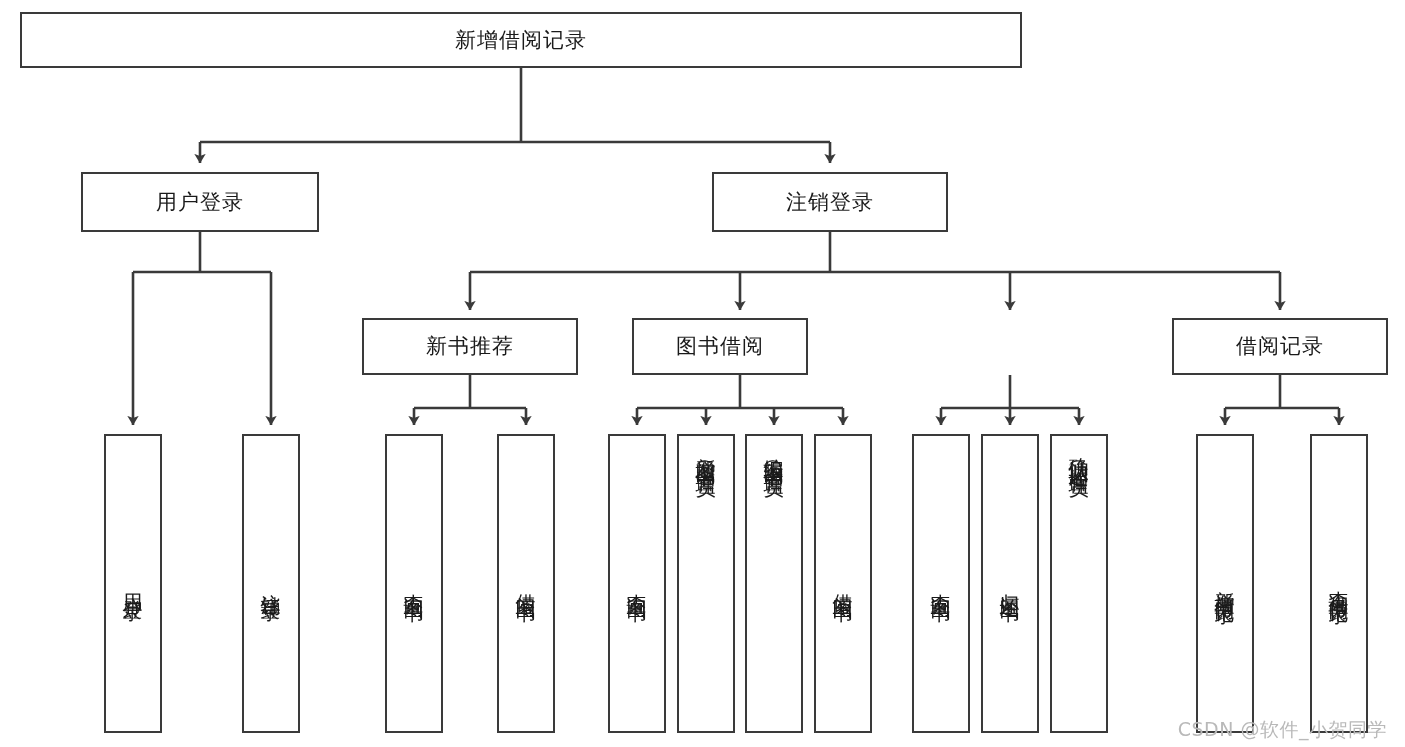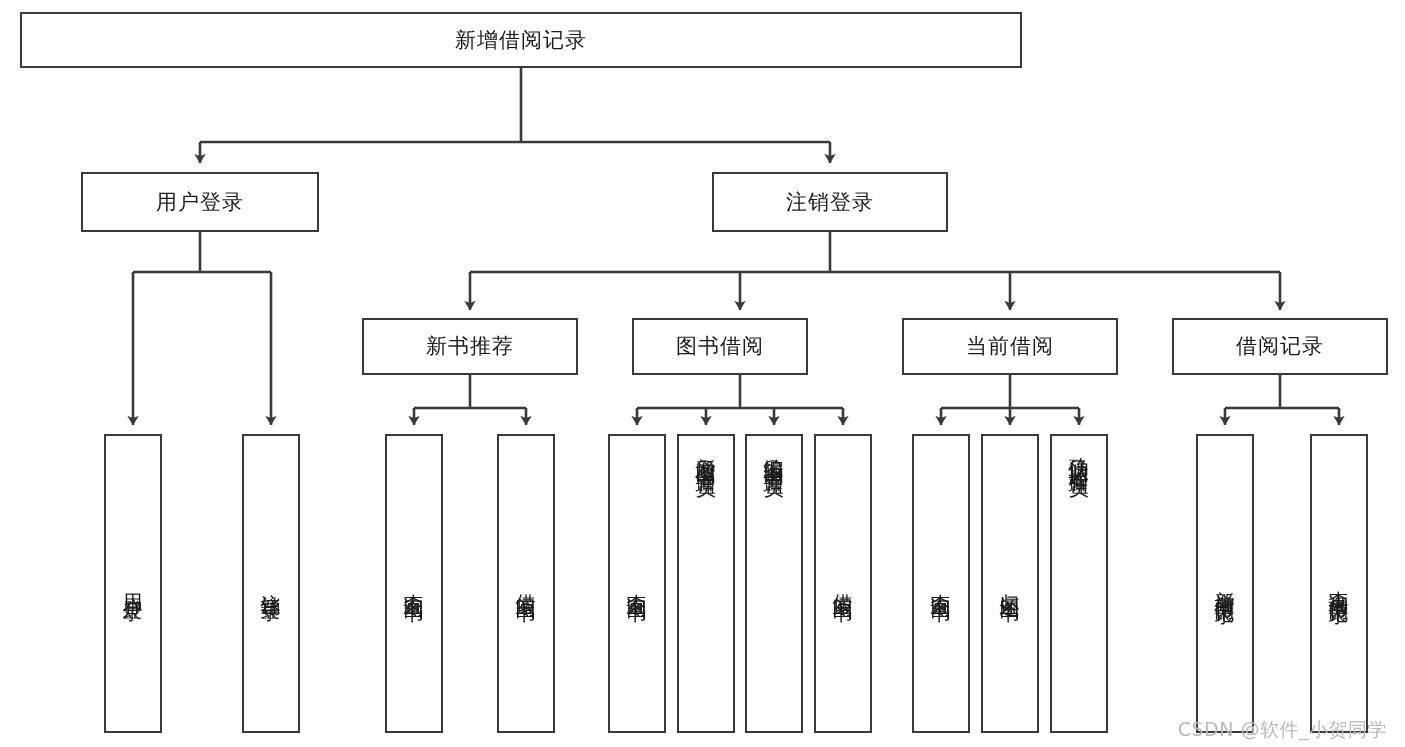--- a/index.html
+++ b/index.html
@@ -142,23 +142,20 @@
   </div>
 
   <div class="node horiz" style="left:362px; top:318px; width:216px; height:57px;align-items:center;">
     <span class="label">新书推荐</span>
   </div>
 
   <div class="node horiz" style="left:632px; top:318px; width:176px; height:57px;">
     <span class="label">图书借阅</span>
   </div>
 
-  <div class="node horiz" style="left:902px; top:318px; width:216px; height:57px;">
-    <span class="label">当前借阅</span>
-  </div>
 
   <div class="node horiz" style="left:1172px; top:318px; width:216px; height:57px;">
     <span class="label">借阅记录</span>
   </div>
 
   <div class="node vert centered" style="left:104px; top:434px; width:58px; height:299px;">
     <span class="label">用户登录</span>
   </div>
 
   <div class="node vert centered" style="left:242px; top:434px; width:58px; height:299px;">

